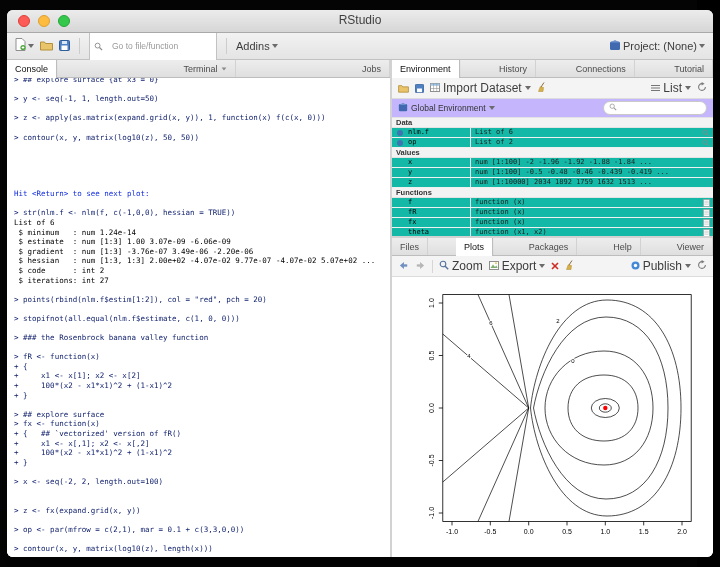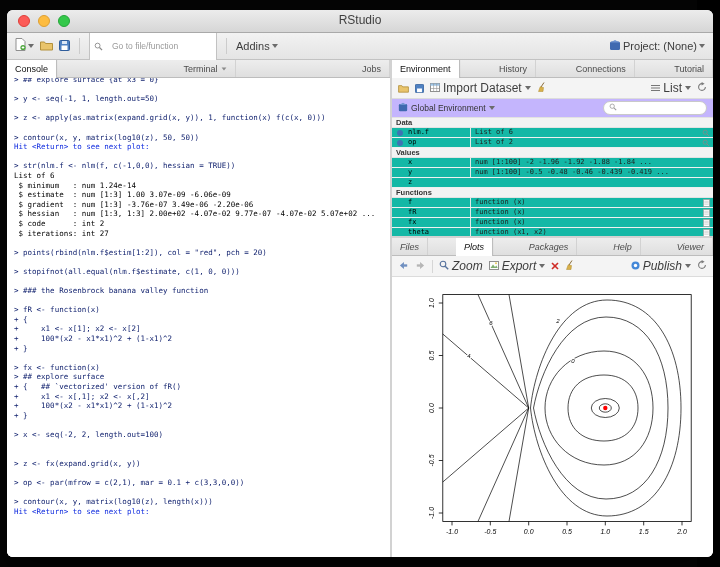--- a/index.html
+++ b/index.html
@@ -34,21 +34,21 @@
   .tabbar{height:17px;flex:0 0 17px;background:linear-gradient(#ededed,#dfdfdf);border-bottom:1px solid #bdbdbd;display:flex;align-items:stretch;justify-content:space-between;}
   .tab{display:flex;align-items:center;gap:3px;padding:0 8px;font-size:9px;color:#4c4c4c;border-right:1px solid #d2d2d2;}
   .tab.active{background:#fff;color:#111;border-right:1px solid #bdbdbd;box-shadow:1px 0 0 rgba(0,0,0,0.02);margin-bottom:-1px;}
   .tab .caret{border-top-color:#8a8a8a;transform:scale(.8);}
   
   .console-wrap{flex:1;position:relative;overflow:hidden;background:#fff;}
   .console-text{position:absolute;left:7px;top:-3px;right:2px;}
   .cline{white-space:pre;font-family:"DejaVu Sans Mono",monospace;font-size:7.5px;line-height:9.6px;height:9.6px;}
   .cline.cmd{color:#0b1c6b;}
   .cline.out{color:#000;}
-  .cline.msg{color:#0f2bdf;}
+  .cline.msg{color:#0f2bdf;margin-top:47px;}
   
   .ptoolbar{height:20px;flex:0 0 20px;background:#f4f4f4;border-bottom:1px solid #dcdcdc;display:flex;align-items:center;padding:0 6px;gap:6px;font-size:12px;color:#3d3d3d;}
   .ptb-btn{display:flex;align-items:center;gap:3px;cursor:default;}
   .ptb-sep{width:1px;height:13px;background:#d6d6d6;}
   .ptb-spacer{flex:1;}
   
   .scope-row{height:18px;flex:0 0 18px;background:#c4b5fd;border-bottom:1px solid #e2e2e2;display:flex;align-items:center;padding:0 6px;gap:4px;font-size:8.5px;color:#333;}
   .env-search{margin-left:auto;display:flex;align-items:center;gap:3px;width:92px;height:12px;border:1px solid #c9c9c9;border-radius:7px;background:#fff;padding:0 5px;}
   .env-grid{flex:1;overflow:hidden;background:#14b8a6;}
   .env-sec{box-sizing:border-box;height:10px;line-height:9px;background:#f3f3f3;border-bottom:1px solid #e3e3e3;font-size:7.5px;font-weight:bold;color:#333;padding-left:4px;}
@@ -162,22 +162,22 @@
               <div class="cline cmd">&gt; stopifnot(all.equal(nlm.f$estimate, c(1, 0, 0)))</div>
               <div class="cline out">&nbsp;</div>
               <div class="cline cmd">&gt; ### the Rosenbrock banana valley function</div>
               <div class="cline out">&nbsp;</div>
               <div class="cline cmd">&gt; fR &lt;- function(x)</div>
               <div class="cline cmd">+ {</div>
               <div class="cline cmd">+     x1 &lt;- x[1]; x2 &lt;- x[2]</div>
               <div class="cline cmd">+     100*(x2 - x1*x1)^2 + (1-x1)^2</div>
               <div class="cline cmd">+ }</div>
               <div class="cline out">&nbsp;</div>
+              <div class="cline cmd">&gt; ## explore surface</div>
               <div class="cline cmd">&gt; fx &lt;- function(x)</div>
-              <div class="cline cmd">&gt; ## explore surface</div>
               <div class="cline cmd">+ {   ## `vectorized' version of fR()</div>
               <div class="cline cmd">+     x1 &lt;- x[,1]; x2 &lt;- x[,2]</div>
               <div class="cline cmd">+     100*(x2 - x1*x1)^2 + (1-x1)^2</div>
               <div class="cline cmd">+ }</div>
               <div class="cline out">&nbsp;</div>
               <div class="cline cmd">&gt; x &lt;- seq(-2, 2, length.out=100)</div>
               <div class="cline out">&nbsp;</div>
               <div class="cline out">&nbsp;</div>
               <div class="cline cmd">&gt; z &lt;- fx(expand.grid(x, y))</div>
               <div class="cline out">&nbsp;</div>
@@ -294,20 +294,21 @@
               <div class="env-row values">
                 <span class="env-name">x</span>
                 <span class="env-value">num [1:100] -2 -1.96 -1.92 -1.88 -1.84 ...</span>
               </div>
               <div class="env-row values">
                 <span class="env-name">y</span>
                 <span class="env-value">num [1:100] -0.5 -0.48 -0.46 -0.439 -0.419 ...</span>
               </div>
               <div class="env-row values">
                 <span class="env-name">z</span>
+                <span class="env-value">num [1:10000] 2034 1892 1759 1632 1513 ...</span>
               </div>
               <div class="env-sec">Functions</div>
               <div class="env-row functions">
                 <span class="env-name">f</span>
                 <span class="env-value">function (x)</span>
                 <span class="right-icon"><svg width="7" height="8" viewBox="0 0 8 9">
                     <rect x="0.5" y="0.5" width="7" height="8" fill="#fff" stroke="#9a9a9a" stroke-width="0.8"></rect>
                     <line x1="1.5" y1="2.5" x2="6.5" y2="2.5" stroke="#bbb" stroke-width="0.7"></line>
                     <line x1="1.5" y1="4.2" x2="6.5" y2="4.2" stroke="#bbb" stroke-width="0.7"></line>
                     <line x1="1.5" y1="5.9" x2="6.5" y2="5.9" stroke="#bbb" stroke-width="0.7"></line>
@@ -341,21 +342,21 @@
                     <line x1="1.5" y1="2.5" x2="6.5" y2="2.5" stroke="#bbb" stroke-width="0.7"></line>
                     <line x1="1.5" y1="4.2" x2="6.5" y2="4.2" stroke="#bbb" stroke-width="0.7"></line>
                     <line x1="1.5" y1="5.9" x2="6.5" y2="5.9" stroke="#bbb" stroke-width="0.7"></line>
                   </svg></span>
               </div>
             </div>
         </div>
 
         <div class="hdivider"></div>
 
-        <div style="flex:1;display:flex;flex-direction:column;min-height:0;font-style:italic;">
+        <div style="flex:1;display:flex;flex-direction:column;min-height:0;">
           <div class="tabbar">
             <span class="tab">
                 <span>Files</span>
               </span>
             <span class="tab active">
                 <span>Plots</span>
               </span>
             <span class="tab">
                 <span>Packages</span>
               </span>

